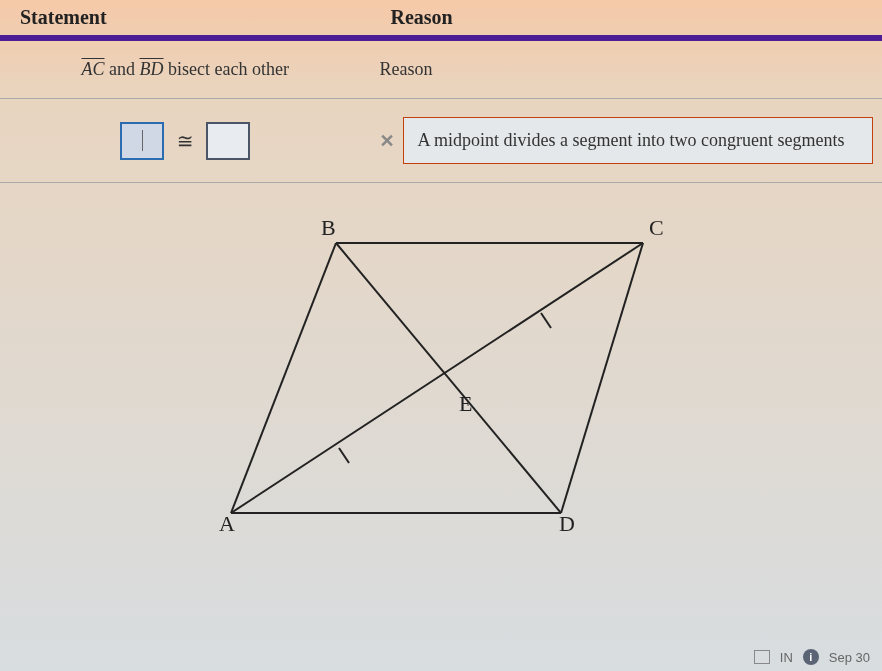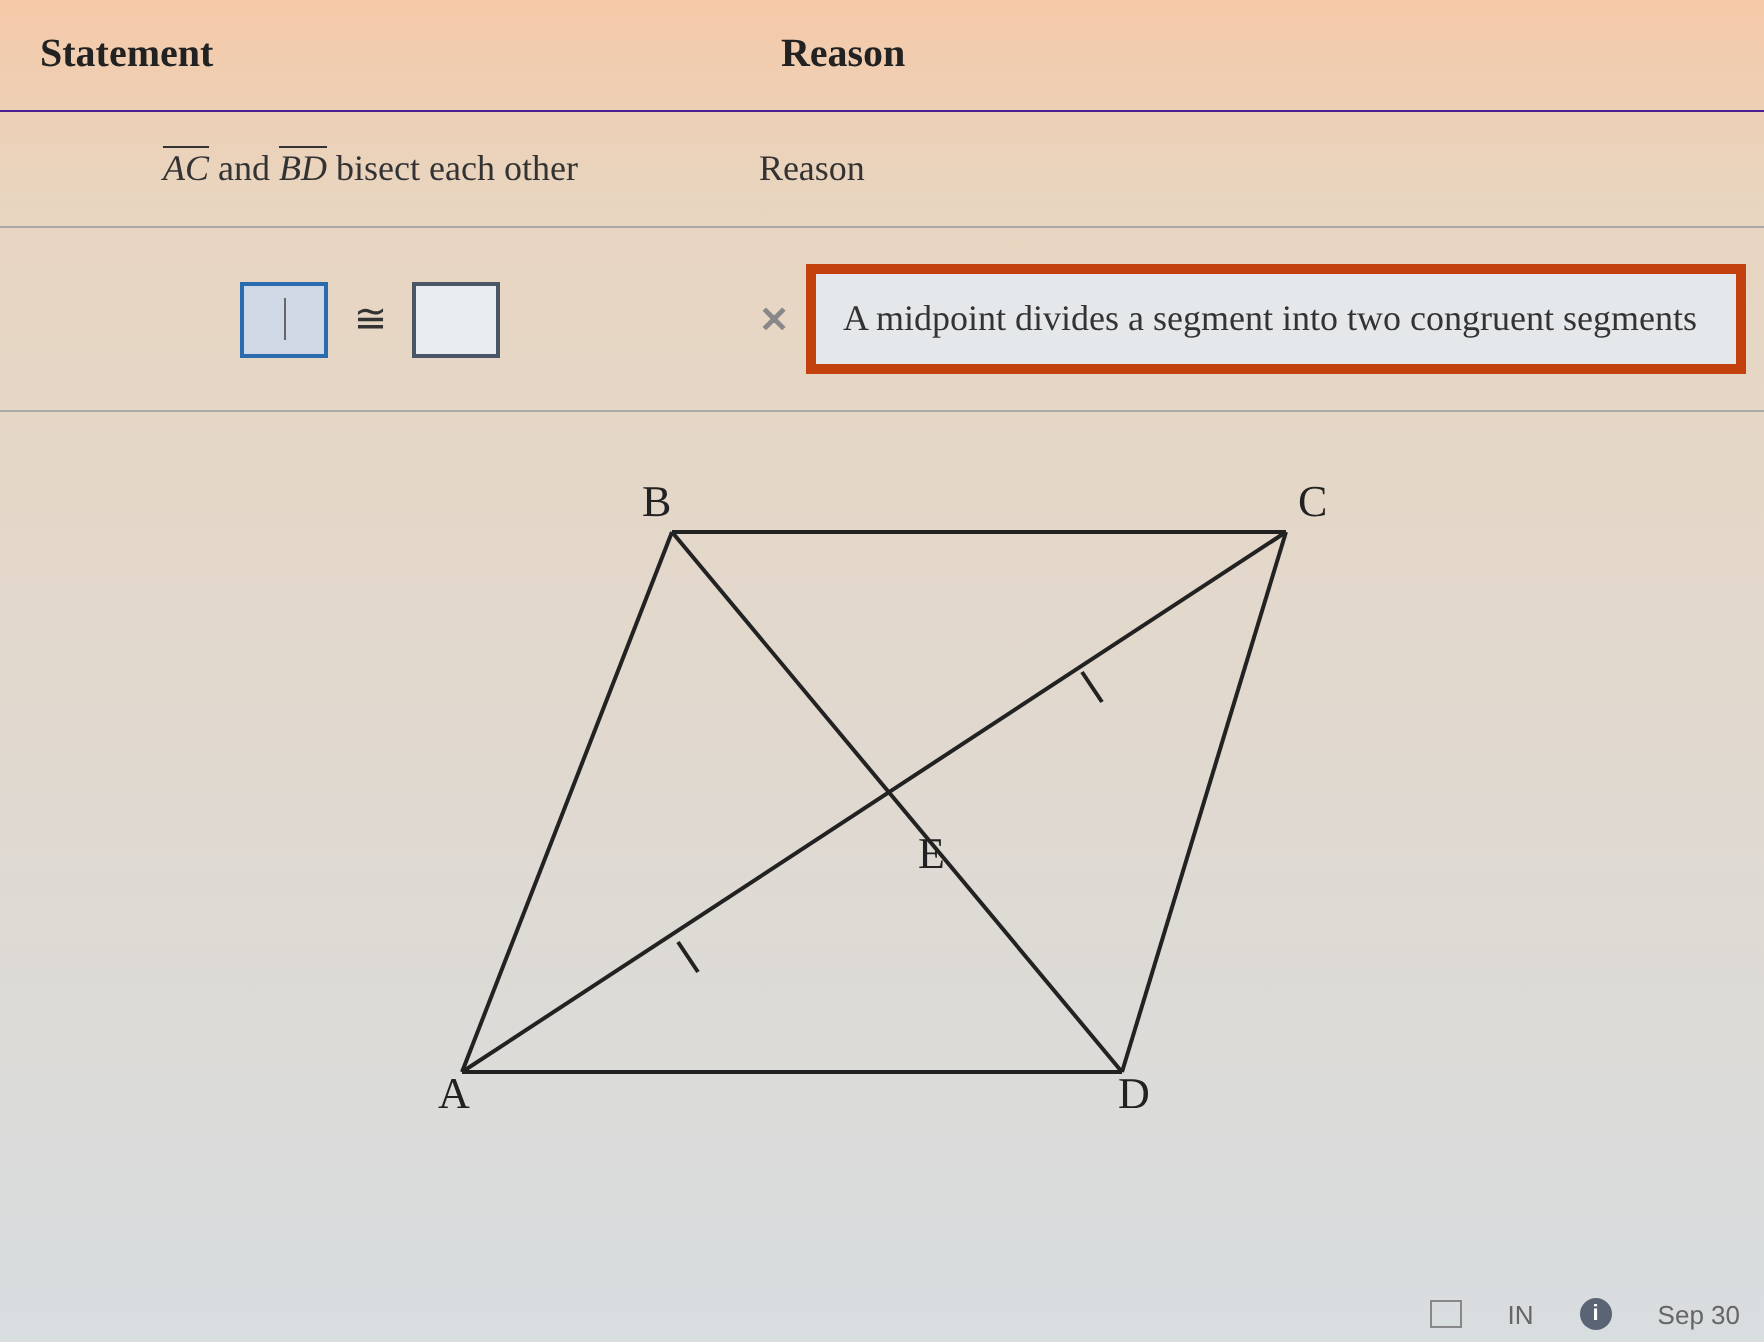--- a/index.html
+++ b/index.html
@@ -17,22 +17,22 @@
     }
     .proof-table {
       width: 100%;
       border-collapse: collapse;
     }
     .proof-table th {
       text-align: left;
       font-weight: bold;
       font-size: 20px;
       color: #222;
-      padding: 16px 20px;
-      border-bottom: 1px solid #4c1d95;
+      padding: 6px 20px;
+      border-bottom: 6px solid #4c1d95;
     }
     .proof-table td {
       padding: 18px 9px;
       border-bottom: 1px solid #aaa;
       font-size: 18px;
       color: #333;
       vertical-align: middle;
     }
     .col-statement {
       width: 42%;
@@ -82,21 +82,21 @@
       align-items: center;
       gap: 8px;
     }
     .x-mark {
       color: #888;
       font-size: 18px;
       font-weight: bold;
       flex-shrink: 0;
     }
     .reason-select {
-      border: 5px solid #c2410c;
+      border: 1px solid #c2410c;
       background: #e5e8ea;
       padding: 10px 14px;
       font-size: 18px;
       font-family: Georgia, serif;
       color: #333;
       flex: 1;
       line-height: 1.4;
     }
     .diagram-container {
       position: relative;
@@ -113,21 +113,21 @@
       font-family: 'Times New Roman', serif;
       font-size: 22px;
       color: #222;
     }
     .statusbar {
       position: absolute;
       bottom: 0;
       right: 0;
       display: flex;
       align-items: center;
-      gap: 23px;
+      gap: 10px;
       padding: 6px 12px;
       font-family: Arial, sans-serif;
       font-size: 13px;
       color: #666;
     }
     .status-icon {
       width: 16px;
       height: 14px;
       border: 1px solid #888;
       display: inline-block;

